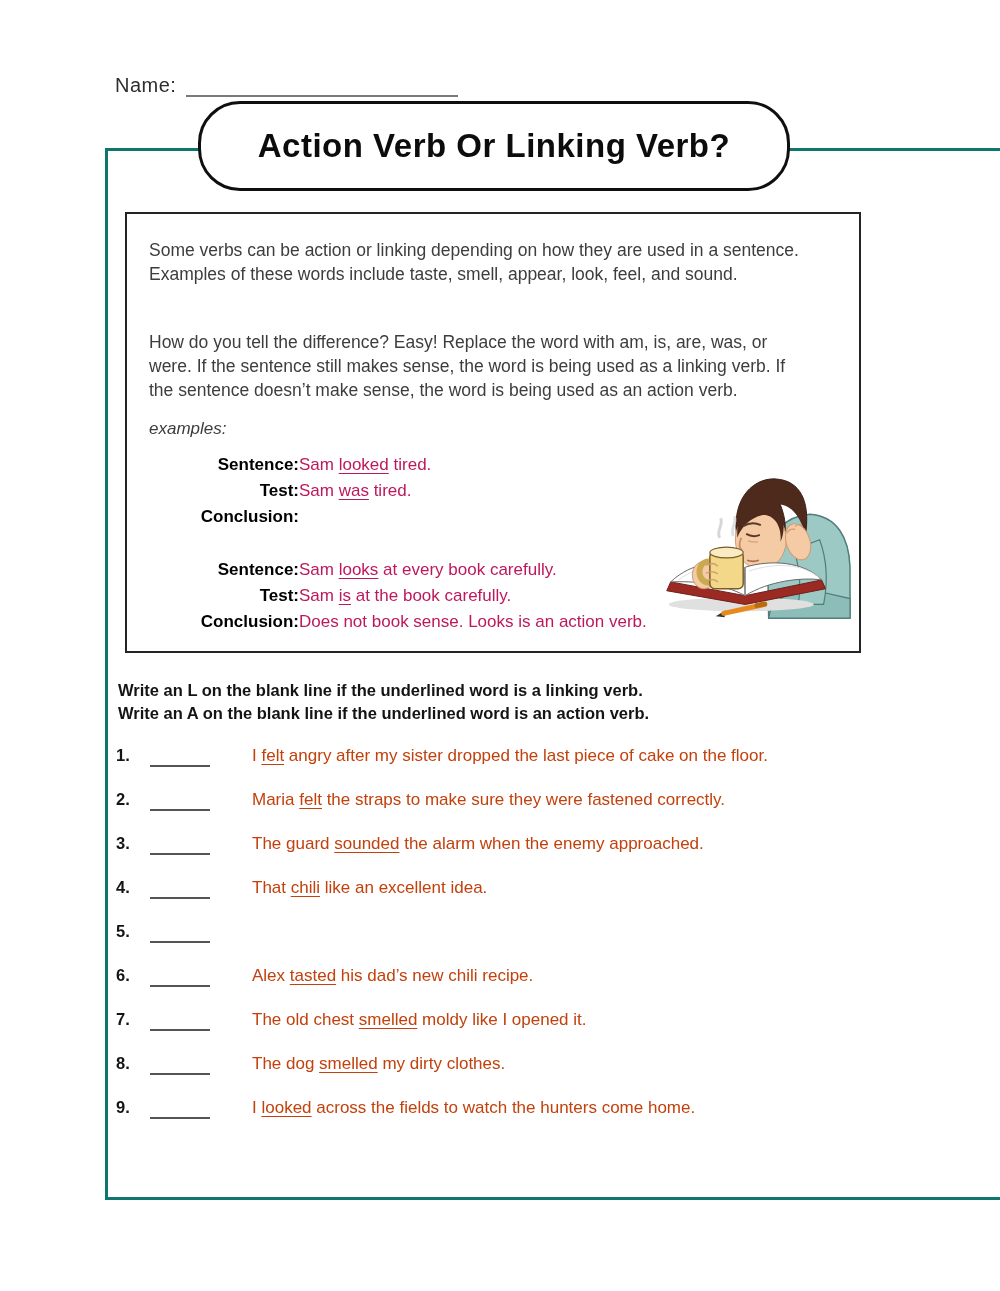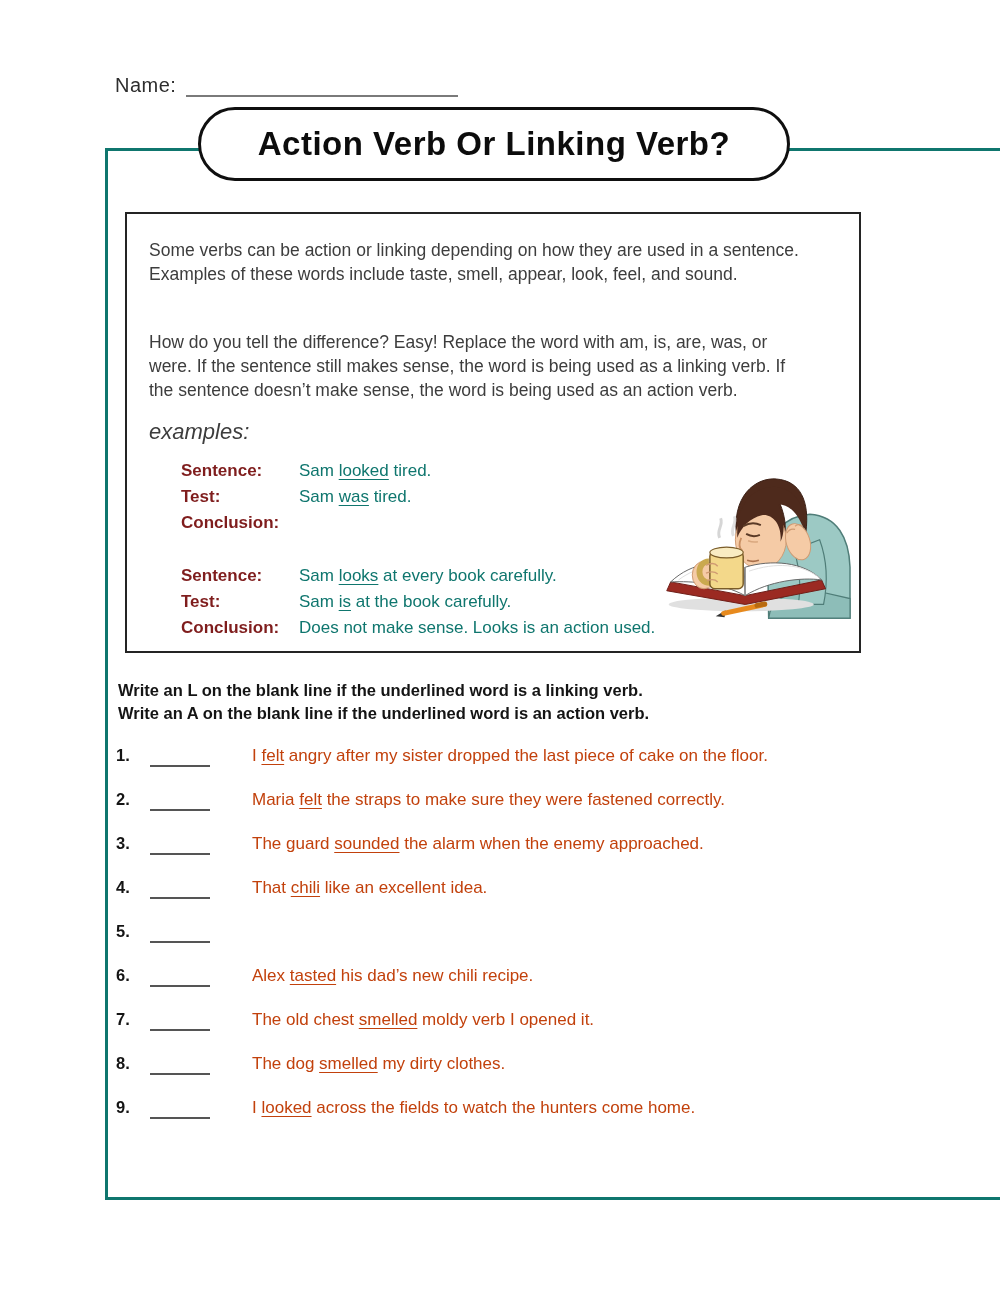--- a/index.html
+++ b/index.html
@@ -17,41 +17,41 @@
                 border-bottom:2px solid #7a7a7a; }
 
   
   .frame {
     position:absolute; left:105px; top:148px; width:928px; height:1052px;
     border:3px solid #0f766e; background:#ffffff;
   }
 
   
   .title-pill {
-    position:absolute; left:198px; top:107px; width:592px; height:74px;
+    position:absolute; left:198px; top:101px; width:592px; height:90px;
     background:#ffffff; border:3px solid #0f0f0f; border-radius:42px;
     display:flex; align-items:center; justify-content:center; z-index:5;
   }
   .title-pill span {
     font-size:33px; font-weight:700; color:#0c0c0c; letter-spacing:0.5px;
   }
 
   
   .info-box {
     position:absolute; left:17px; top:61px; width:736px; height:441px;
     border:2px solid #242424; background:#ffffff; padding:24px 22px 0 22px;
   }
   .para { font-size:17.5px; line-height:24px; color:#3d3d3d; max-width:660px; }
   .para.second { margin-top:44px; }
-  .examples-label { margin-top:17px; font-size:22px; font-style:italic; color:#3d3d3d; }
+  .examples-label { margin-top:17px; font-size:17px; font-style:italic; color:#3d3d3d; }
   .example-block { margin:13px 0 0 32px; }
   .example-block.second { margin-top:27px; }
   .ex-row { display:flex; font-size:17px; line-height:26px; }
-  .ex-label { font-weight:700; color:#7f1d1d; width:118px; flex-shrink:0; }
-  .ex-value { color:#0f766e; }
+  .ex-label { font-weight:700; color:#000000; width:118px; flex-shrink:0;text-align:right; }
+  .ex-value { color:#be185d; }
   .u { text-decoration:underline; text-underline-offset:3px; }
 
   
   .illustration { position:absolute; right:8px; top:220px; width:196px; height:190px; }
 
   
   .directions { position:absolute; left:10px; top:528px; }
   .directions div { font-size:16.5px; font-weight:700; color:#141414; line-height:23px; }
 
   
@@ -101,21 +101,21 @@
         <div class="ex-row">
           <span class="ex-label">Sentence:</span>
           <span class="ex-value"><span>Sam </span><span class="u">looks</span><span> at every book carefully.</span></span>
         </div>
         <div class="ex-row">
           <span class="ex-label">Test:</span>
           <span class="ex-value"><span>Sam </span><span class="u">is</span><span> at the book carefully.</span></span>
         </div>
         <div class="ex-row">
           <span class="ex-label">Conclusion:</span>
-          <span class="ex-value"><span>Does not make sense. Looks is an action used.</span><span class="u"></span><span></span></span>
+          <span class="ex-value"><span>Does not book sense. Looks is an action verb.</span><span class="u"></span><span></span></span>
         </div>
       </div>
 
       <svg class="illustration" viewBox="0 0 200 190" xmlns="http://www.w3.org/2000/svg">
 
         <path d="M116,186 L115,130 C115,100 132,82 158,80 C186,82 198,104 199,134 L199,186 Z" fill="#9cc9c4" stroke="#4f7d78" stroke-width="1.5"></path>
 
         <path d="M116,186 C118,166 140,156 164,158 L199,166 L199,186 Z" fill="#8dbdb8" stroke="#4f7d78" stroke-width="1.2"></path>
 
         <path d="M84,108 C76,60 104,42 124,44 C148,46 158,66 154,98
@@ -205,21 +205,21 @@
         <span class="q-blank"></span>
       </div>
       <div class="q-row">
         <span class="q-num">6.</span>
         <span class="q-blank"></span>
         <span class="q-text"><span>Alex </span><span class="u">tasted</span><span> his dad’s new chili recipe.</span></span>
       </div>
       <div class="q-row">
         <span class="q-num">7.</span>
         <span class="q-blank"></span>
-        <span class="q-text"><span>The old chest </span><span class="u">smelled</span><span> moldy verb I opened it.</span></span>
+        <span class="q-text"><span>The old chest </span><span class="u">smelled</span><span> moldy like I opened it.</span></span>
       </div>
       <div class="q-row">
         <span class="q-num">8.</span>
         <span class="q-blank"></span>
         <span class="q-text"><span>The dog </span><span class="u">smelled</span><span> my dirty clothes.</span></span>
       </div>
       <div class="q-row">
         <span class="q-num">9.</span>
         <span class="q-blank"></span>
         <span class="q-text"><span>I </span><span class="u">looked</span><span> across the fields to watch the hunters come home.</span></span>

